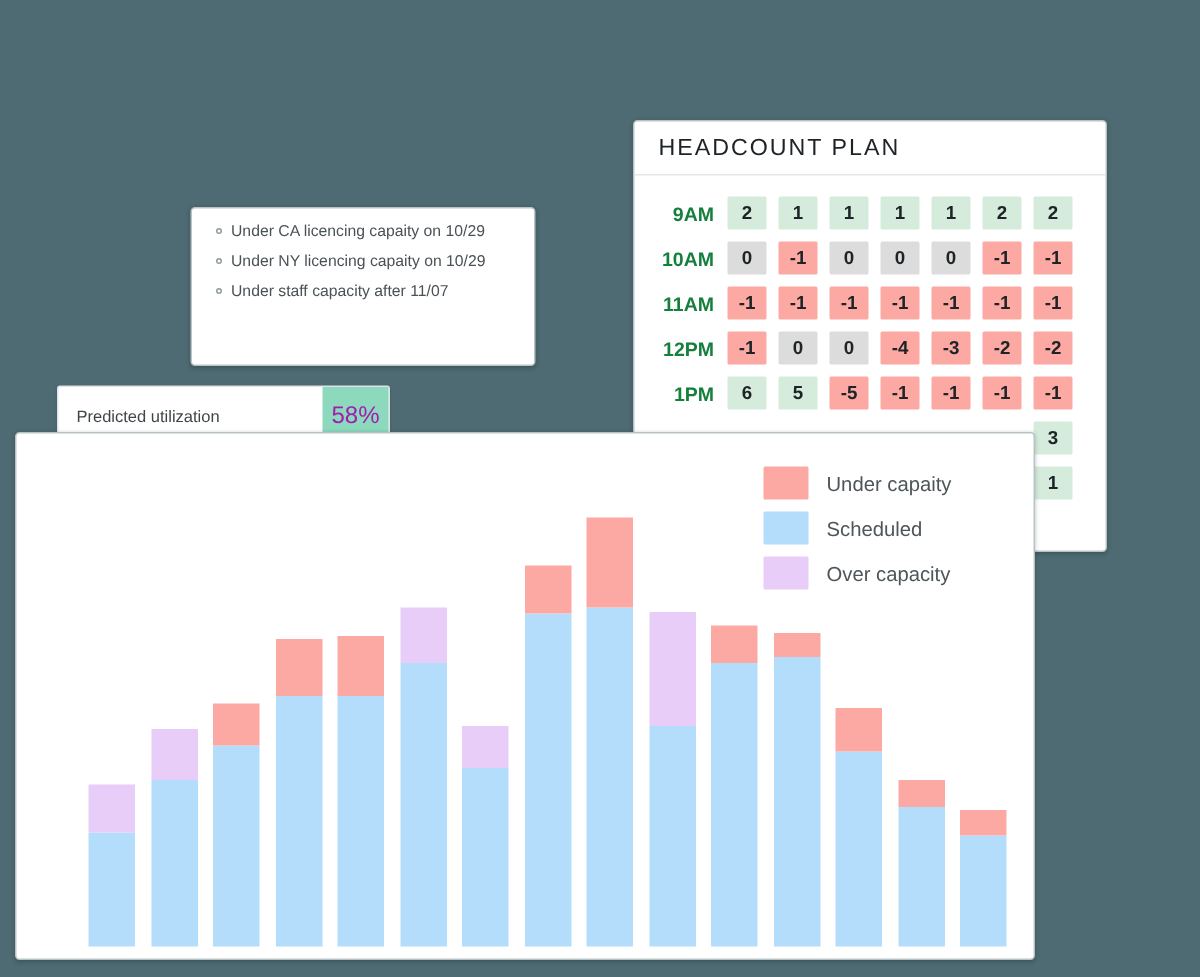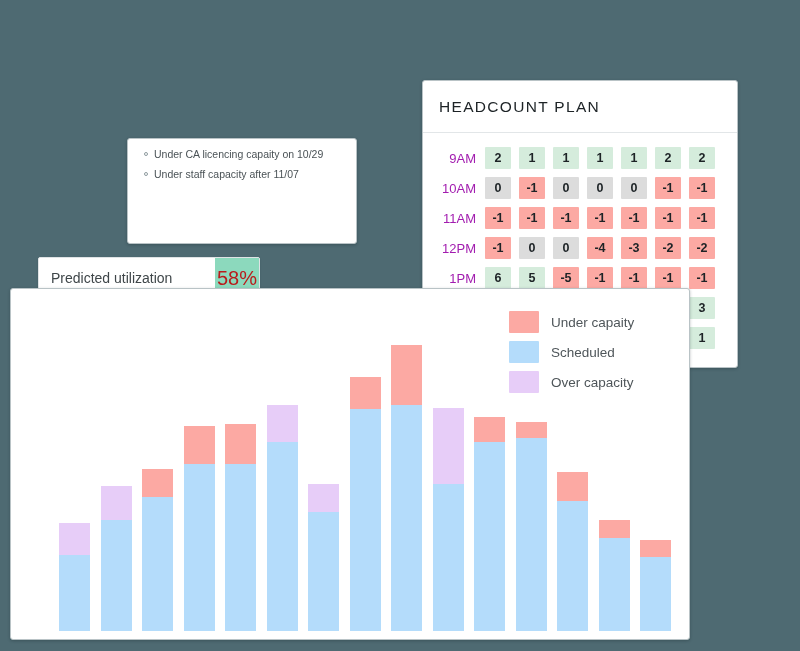--- a/index.html
+++ b/index.html
@@ -26,27 +26,27 @@
   #alerts-list{padding:9px 0 0 16px;}
   .alert-row{display:flex;align-items:center;margin:0 0 8px 0;}
   .alert-bullet{
     width:4px;height:4px;border:1px solid #8e9a9f;border-radius:50%;
     margin-right:6px;flex:0 0 auto;box-sizing:border-box;
   }
   .alert-text{font-size:10.5px;color:#4a5256;white-space:nowrap;}
 
   
   #headcount-panel{left:422px;top:80px;width:314px;height:286px;}
-  #headcount-head{height:52px;}
+  #headcount-head{height:36px;}
   #headcount-head .panel-head-title{font-size:15.5px;letter-spacing:.085em;}
   #headcount-grid{padding:10px 0 0 0;}
   .hc-row{display:flex;align-items:center;height:30px;}
   .hc-rowlabel{
     width:62px;text-align:right;padding-right:9px;box-sizing:border-box;
-    font-size:13px;font-weight:normal;color:#a21caf;
+    font-size:13px;font-weight:bold;color:#15803d;
   }
   .hc-cell{
     width:26px;height:22px;margin-right:8px;
     display:flex;align-items:center;justify-content:center;
     font-size:12.5px;font-weight:bold;color:#1d2326;
     border-radius:1px;flex:0 0 auto;
   }
   .hc-pos{background:#d5ecdc;}
   .hc-zero{background:#dcdcdc;}
   .hc-neg{background:#fca9a3;}
@@ -54,26 +54,26 @@
   
   .metric-card{
     position:absolute;left:38px;width:222px;height:42px;
     background:#ffffff;border:1px solid #dfe3e5;border-radius:2px;
     display:flex;align-items:stretch;box-sizing:border-box;
   }
   #metric-card-0{top:257px;box-shadow:0 1px 2px rgba(20,35,40,.16);}
   #metric-card-1{top:302px;}
   .metric-label{
     flex:1;display:flex;align-items:center;padding-left:12px;
-    font-size:14px;color:#3f4649;
+    font-size:11px;color:#3f4649;
   }
   .metric-value{
     width:44px;background:#8cd9bd;
     display:flex;align-items:center;justify-content:center;
-    font-size:20px;color:#b91c1c;
+    font-size:16px;color:#a21caf;
   }
 
   
   #chart-panel{left:10px;top:288px;width:678px;height:350px;}
   #legend{position:absolute;left:498px;top:18px;}
   .legend-row{display:flex;align-items:center;height:30px;}
   .legend-swatch{
     width:30px;height:22px;margin-right:12px;border-radius:1px;flex:0 0 auto;
   }
   .legend-label{font-size:13.5px;color:#4f565a;}
@@ -88,20 +88,24 @@
 <body>
 
 <div class="panel" id="alerts-panel">
   <div id="alerts-list">
     <div class="alert-row">
       <span class="alert-bullet"></span>
       <span class="alert-text">Under CA licencing capaity on 10/29</span>
     </div>
     <div class="alert-row">
       <span class="alert-bullet"></span>
+      <span class="alert-text">Under NY licencing capaity on 10/29</span>
+    </div>
+    <div class="alert-row">
+      <span class="alert-bullet"></span>
       <span class="alert-text">Under staff capacity after 11/07</span>
     </div>
   </div>
 </div>
 
 <div class="panel" id="headcount-panel">
   <div class="panel-head" id="headcount-head">
     <span class="panel-head-title">HEADCOUNT PLAN</span>
   </div>
   <div id="headcount-grid">

